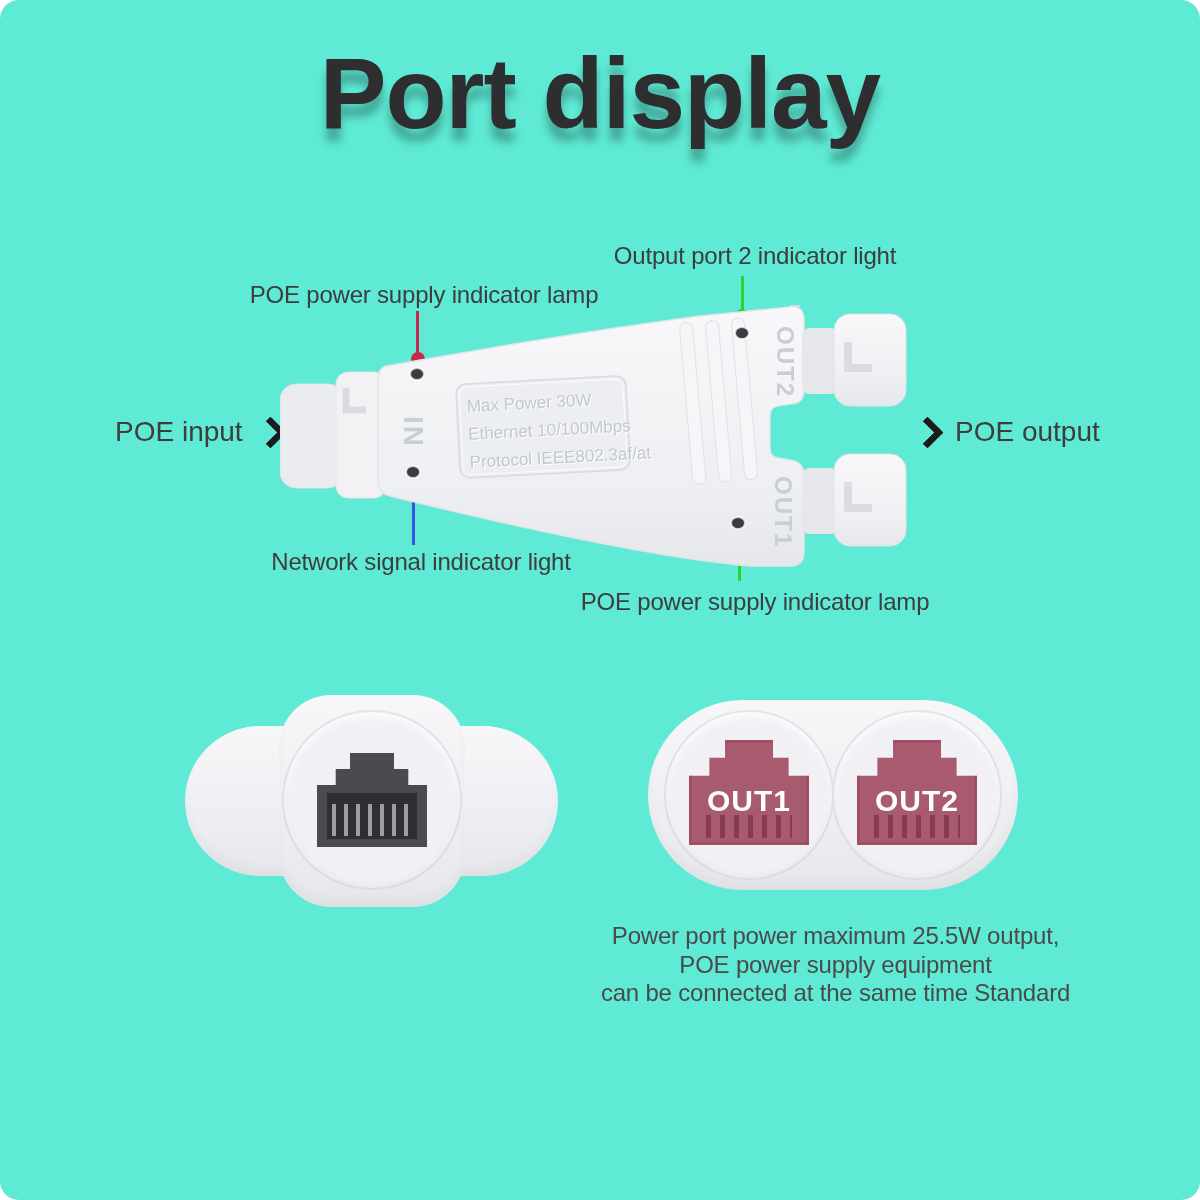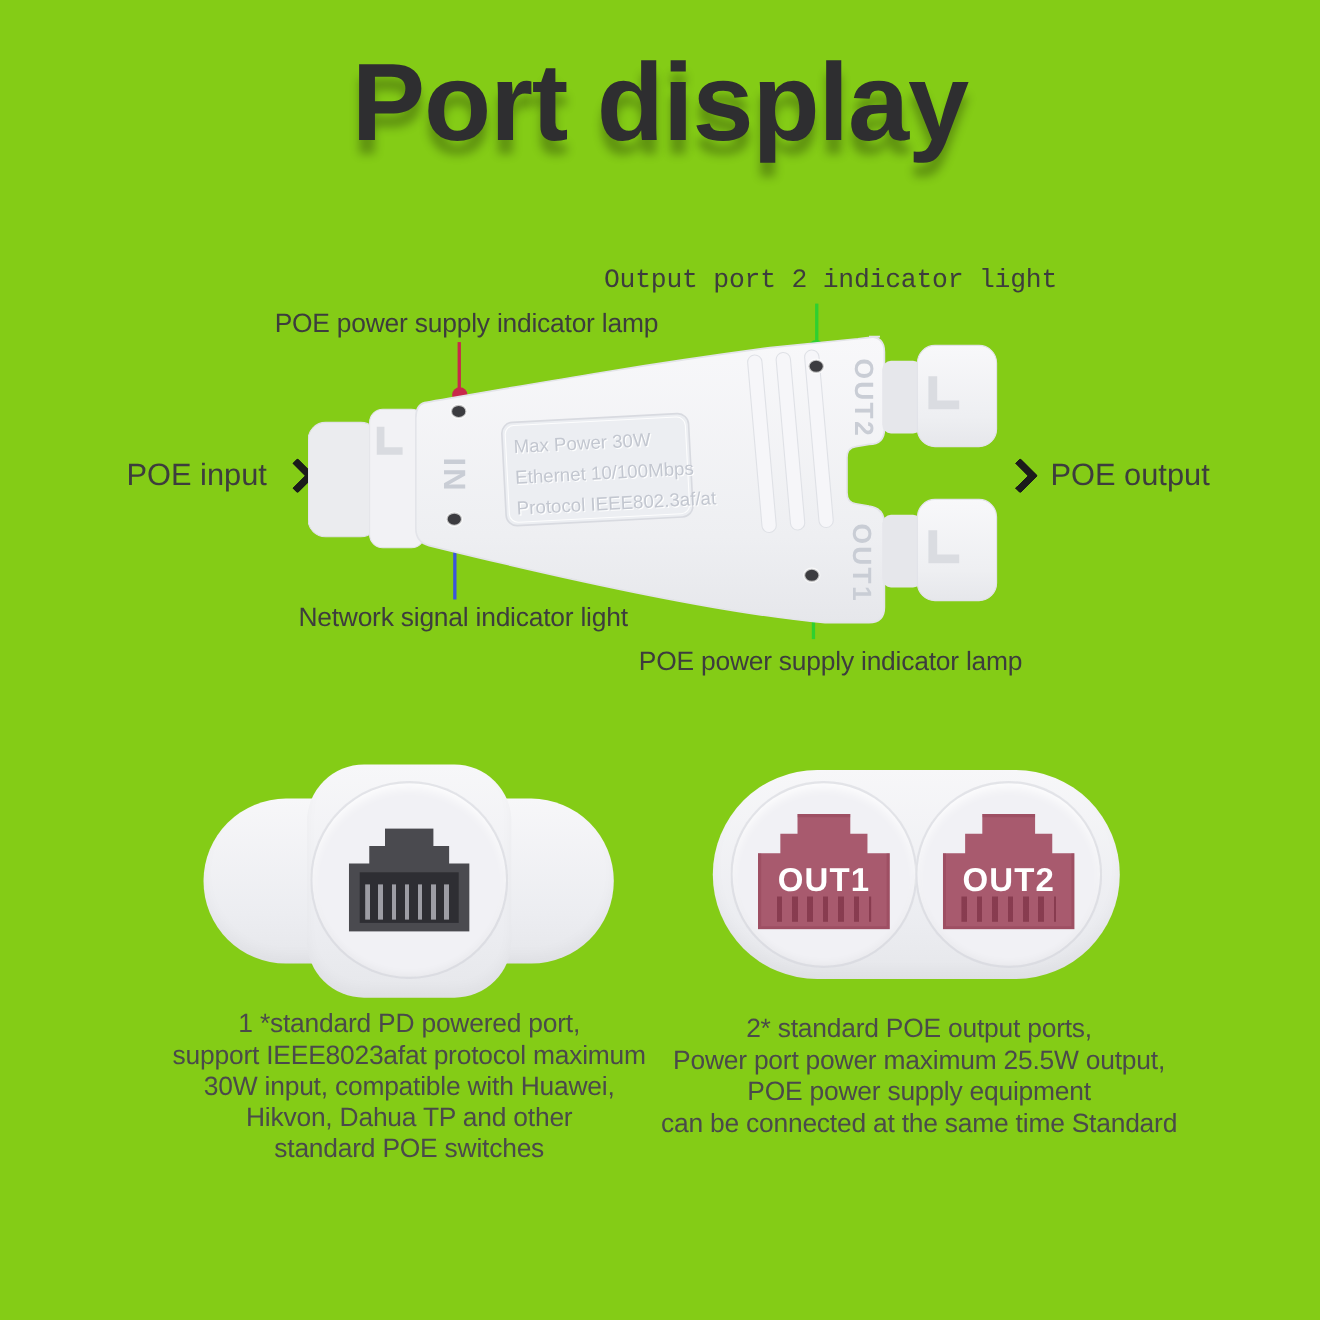--- a/index.html
+++ b/index.html
@@ -1,17 +1,17 @@
 <!DOCTYPE html>
 <html><head>
 <meta charset="utf-8">
 <style>
   html,body{margin:0;padding:0;background:#fff;}
-  .canvas{position:relative;width:1200px;height:1200px;background:#84cc16;overflow:hidden;
-          font-family:"Liberation Sans", sans-serif;}
+  .canvas{position:relative;width:1200px;height:1200px;background:#5eead4;overflow:hidden;
+          font-family:"Liberation Sans", sans-serif;border-radius:19px;}
 
   
   .title{position:absolute;top:36px;left:0;width:100%;text-align:center;
          font-size:100px;font-weight:bold;color:#2e2e30;letter-spacing:-1px;
          text-shadow:0 13px 9px rgba(0,0,0,0.28);}
 
   
   .anno{position:absolute;color:#3d3d3d;font-size:24px;letter-spacing:-0.2px;white-space:nowrap;}
   .anno.center{transform:translateX(-50%);}
   .io-row{position:absolute;display:flex;align-items:center;gap:16px;color:#3d3d3d;
@@ -61,21 +61,21 @@
           display:flex;flex-direction:column;justify-content:center;text-align:center;
           color:#ffffff;font-size:23.5px;line-height:30px;letter-spacing:-0.2px;}
 </style>
 </head>
 <body>
 
 <div class="canvas">
 
   <div class="title">Port display</div>
 
-  <div class="anno center" style="left:755px;top:242px;font-family:Liberation Mono, monospace;">Output port 2 indicator light</div>
+  <div class="anno center" style="left:755px;top:242px;">Output port 2 indicator light</div>
   <div class="anno center" style="left:424px;top:281px;">POE power supply indicator lamp</div>
   <div class="anno center" style="left:421px;top:548px;">Network signal indicator light</div>
   <div class="anno center" style="left:755px;top:588px;">POE power supply indicator lamp</div>
 
   <div class="io-row" style="left:115px;top:416px;">
     <span>POE input</span>
     <span class="chev"></span>
   </div>
   <div class="io-row" style="left:916px;top:416px;justify-content:space-between;">
     <span class="chev"></span>
@@ -160,28 +160,20 @@
     <div class="rj45 maroon" style="left:41px;top:40px;width:120px;height:105px;">
       <span class="port-label" style="top:44px;">OUT1</span>
       <div class="rj45-pins red"></div>
     </div>
     <div class="rj45 maroon" style="left:209px;top:40px;width:120px;height:105px;">
       <span class="port-label" style="top:44px;">OUT2</span>
       <div class="rj45-pins red"></div>
     </div>
   </div>
 
-  <div class="caption" style="left:132px;top:917px;width:480px;">
-    <div>1 *standard PD powered port,</div>
-    <div>support IEEE8023afat protocol maximum</div>
-    <div>30W input, compatible with Huawei,</div>
-    <div>Hikvon, Dahua TP and other</div>
-    <div>standard POE switches</div>
-  </div>
   <div class="caption" style="left:593px;top:922px;width:485px;">
-    <div>2* standard POE output ports,</div>
     <div>Power port power maximum 25.5W output,</div>
     <div>POE power supply equipment</div>
     <div>can be connected at the same time Standard</div>
   </div>
 
 
 </div>
 
 </body></html>

